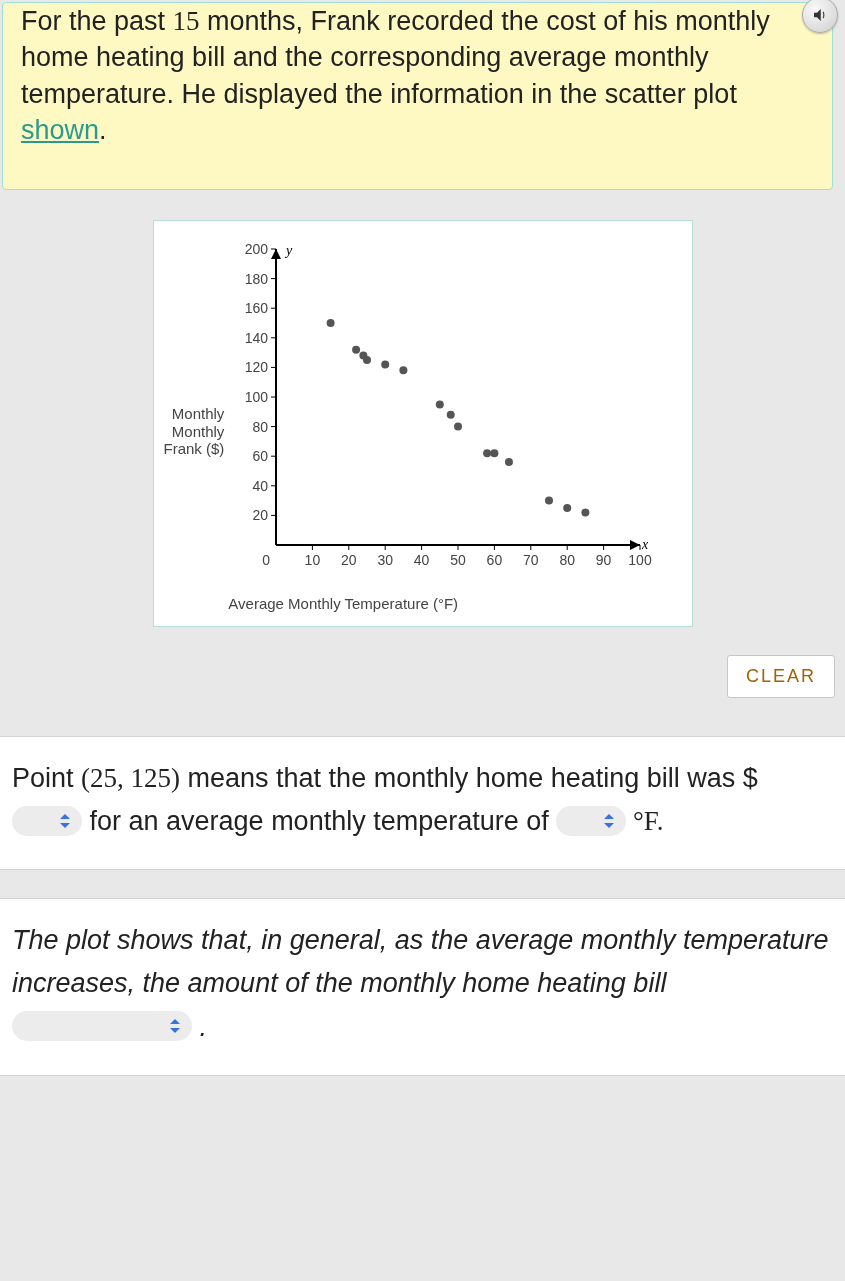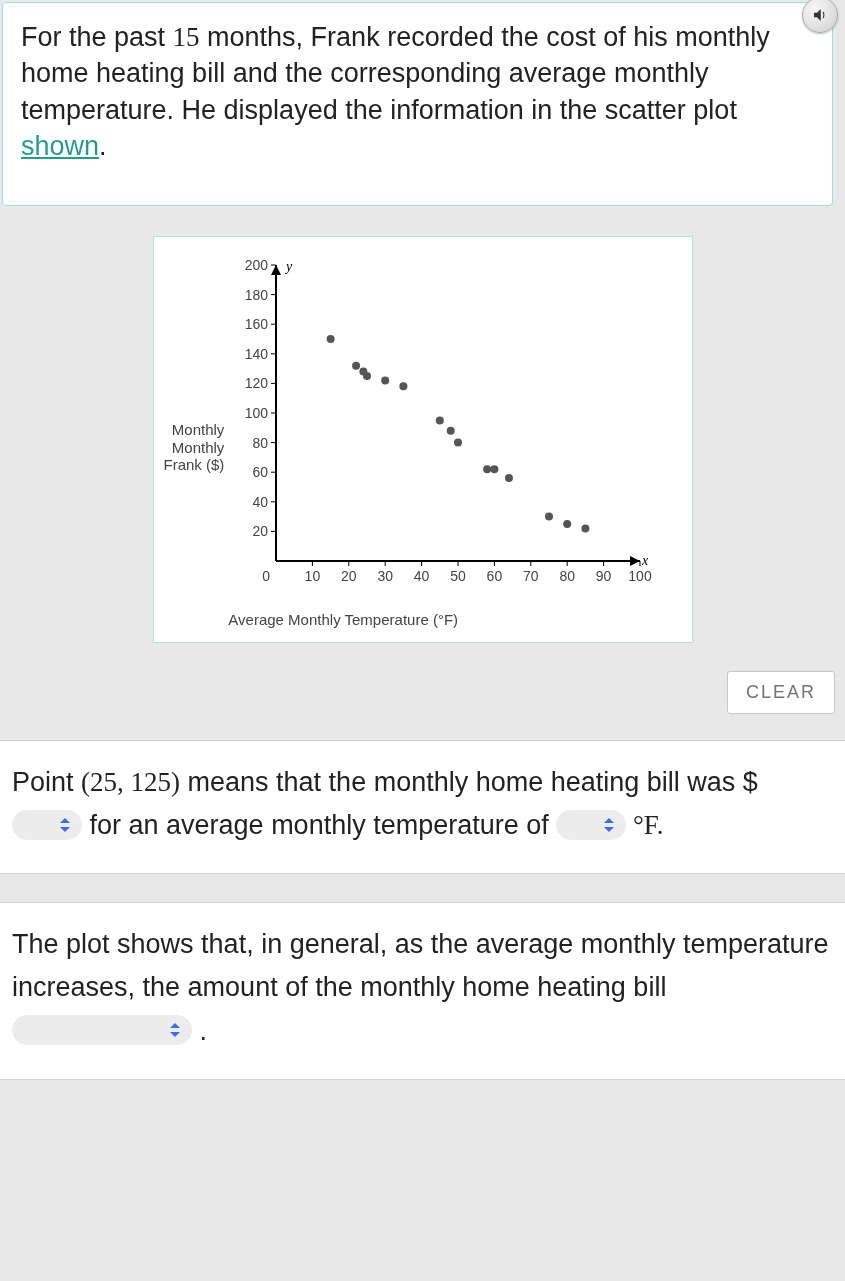--- a/index.html
+++ b/index.html
@@ -3,24 +3,24 @@
 <meta charset="utf-8">
 <style>
   * { box-sizing: border-box; margin: 0; padding: 0; }
   body {
     font-family: Arial, Helvetica, sans-serif;
     background: #e8e8e8;
     width: 845px;
     color: #333;
   }
   .question-card {
-    background: #ffffff;
+    background: #fef9c3;
     border: 1px solid #9fe0d8;
     border-radius: 4px;
-    padding: 16px 18px 22px 18px;
+    padding: 0 18px 22px 18px;
     margin: 2px 12px 0 2px;
     position: relative;
   }
   .question-text {
     font-size: 27px;
     line-height: 1.35;
     color: #222;
   }
   .question-text .num { font-family: "Times New Roman", serif; }
   .link-shown {
@@ -71,38 +71,39 @@
   }
 
   .btn-row {
     display: flex; justify-content: flex-end;
     gap: 18px;
     padding: 10px 10px 26px 10px;
   }
   .btn {
     border: 1px solid #c7c7c7;
     background: #fff;
-    color: #737373;
+    color: #a16207;
     font-size: 18px;
     letter-spacing: 2px;
     padding: 10px 18px;
     border-radius: 3px;
     cursor: pointer;
   }
 
   .answer-card {
     background: #fff;
     border-top: 1px solid #d2d2d2;
     border-bottom: 1px solid #d2d2d2;
     padding: 20px 12px 26px 12px;
     font-size: 27px;
     line-height: 1.6;
     color: #222;
-  }
-  .answer-card + .answer-card { margin-top: 28px; }
+    margin-top: 12px;
+  }
+  .answer-card + .answer-card { margin-top: 28px; font-style: italic; }
 
   .serif { font-family: "Times New Roman", Georgia, serif; }
 
   .dropdown {
     display: inline-flex;
     align-items: center;
     justify-content: flex-end;
     background: #ececec;
     border-radius: 18px;
     height: 30px;

